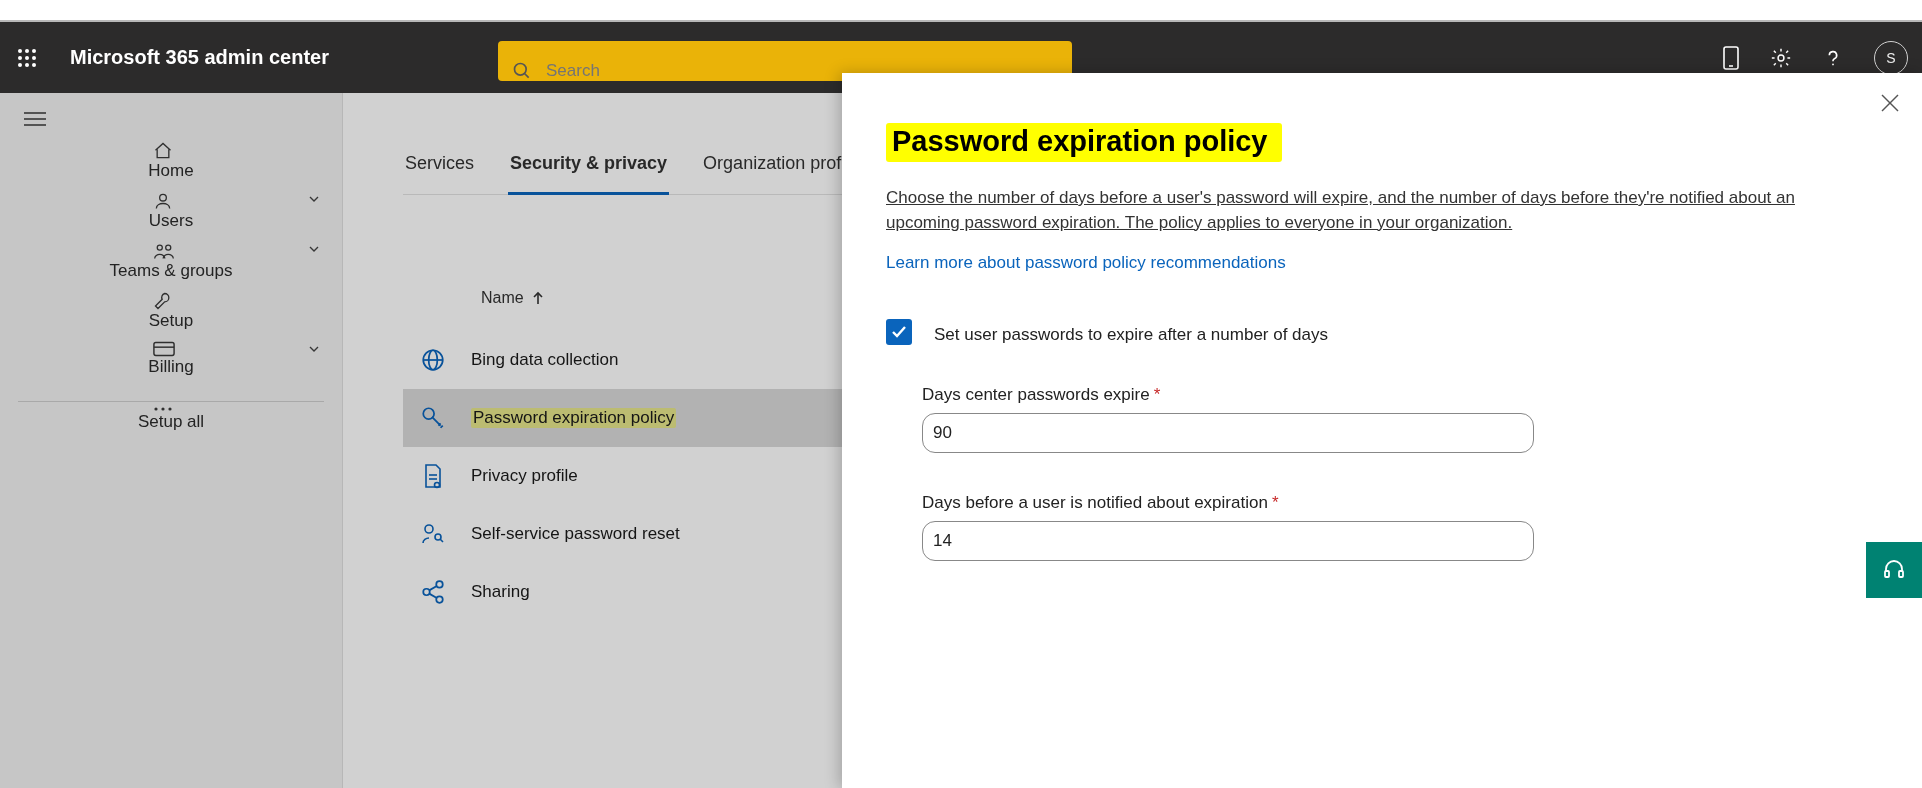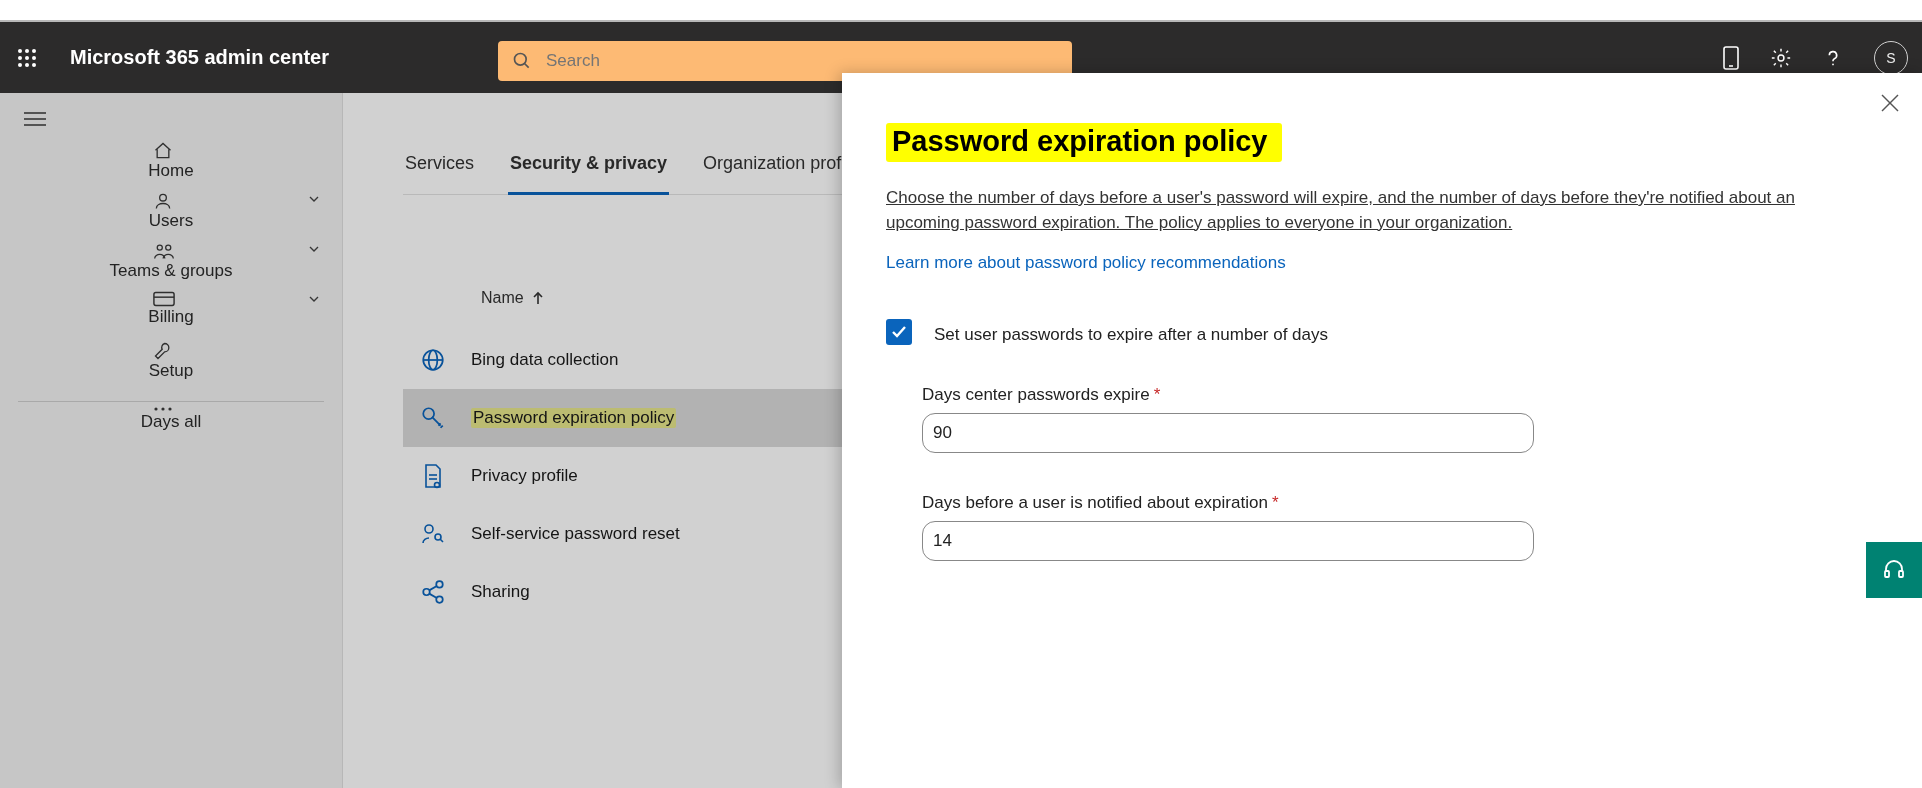--- a/index.html
+++ b/index.html
@@ -16,22 +16,22 @@
     margin-top: 20px;
   }
   .waffle {
     width: 54px; display:flex; align-items:center; justify-content:center; height:100%;
   }
   .waffle svg { width: 20px; height: 20px; }
   .product-name { font-size: 20px; font-weight: 600; margin-left: 16px; }
   .search-wrap {
     position: absolute; left: 498px; top: 19px;
     width: 574px; height: 40px;
-    background: #fdba74; border-radius: 4px;
-    display: flex; align-items: center; padding: 0 14px;
+    background: #eab308; border-radius: 4px;
+    display: flex; align-items: flex-end; padding: 0 14px;
     color: #555;
   }
   .search-wrap .mag { margin-right: 14px; display:flex; }
   .search-wrap input {
     border: none; background: transparent; outline: none;
     font-size: 17px; color: #555; width: 100%;
   }
   .top-icons {
     position: absolute; right: 14px; top: 0; height: 100%;
     display: flex; align-items: center; gap: 30px;
@@ -249,53 +249,53 @@
       <span>Teams &amp; groups</span>
       <span class="chev">
         <svg width="16" height="16" viewBox="0 0 24 24" fill="none" stroke="#444" stroke-width="2">
             <polyline points="6 9 12 15 18 9"></polyline>
           </svg>
       </span>
     </div>
 
     <div class="nav-item">
       <span class="nicon">
+        <svg width="20" height="20" viewBox="0 0 24 24" fill="none" stroke="#3a3a3a" stroke-width="1.6">
+            <path d="M14 3a5 5 0 0 1 0 10l-8 8-3-3 8-8a5 5 0 0 1 3-7z"></path>
+          </svg>
+      </span>
+      <span>Setup</span>
+    </div>
+
+    <div class="nav-item">
+      <span class="nicon">
         <svg width="22" height="16" viewBox="0 0 24 16" fill="none" stroke="#3a3a3a" stroke-width="1.6">
             <rect x="1" y="1" width="22" height="14" rx="2"></rect>
             <line x1="1" y1="6" x2="23" y2="6"></line>
           </svg>
       </span>
       <span>Billing</span>
       <span class="chev">
         <svg width="16" height="16" viewBox="0 0 24 24" fill="none" stroke="#444" stroke-width="2">
             <polyline points="6 9 12 15 18 9"></polyline>
           </svg>
       </span>
     </div>
 
-    <div class="nav-item">
-      <span class="nicon">
-        <svg width="20" height="20" viewBox="0 0 24 24" fill="none" stroke="#3a3a3a" stroke-width="1.6">
-            <path d="M14 3a5 5 0 0 1 0 10l-8 8-3-3 8-8a5 5 0 0 1 3-7z"></path>
-          </svg>
-      </span>
-      <span>Setup</span>
-    </div>
-
     <div class="nav-sep"></div>
 
     <div class="nav-item show-all">
       <span class="nicon">
         <svg width="20" height="6" viewBox="0 0 20 6" fill="#3a3a3a">
             <circle cx="3" cy="3" r="1.6"></circle>
             <circle cx="10" cy="3" r="1.6"></circle>
             <circle cx="17" cy="3" r="1.6"></circle>
           </svg>
       </span>
-      <span>Days all</span>
+      <span>Setup all</span>
     </div>
   </div>
 
   <div class="main-area">
     <div class="settings-body">
       <div class="tabs">
         <div class="tab">Services</div>
         <div class="tab active">Security &amp; privacy</div>
         <div class="tab">Organization profile</div>
       </div>

